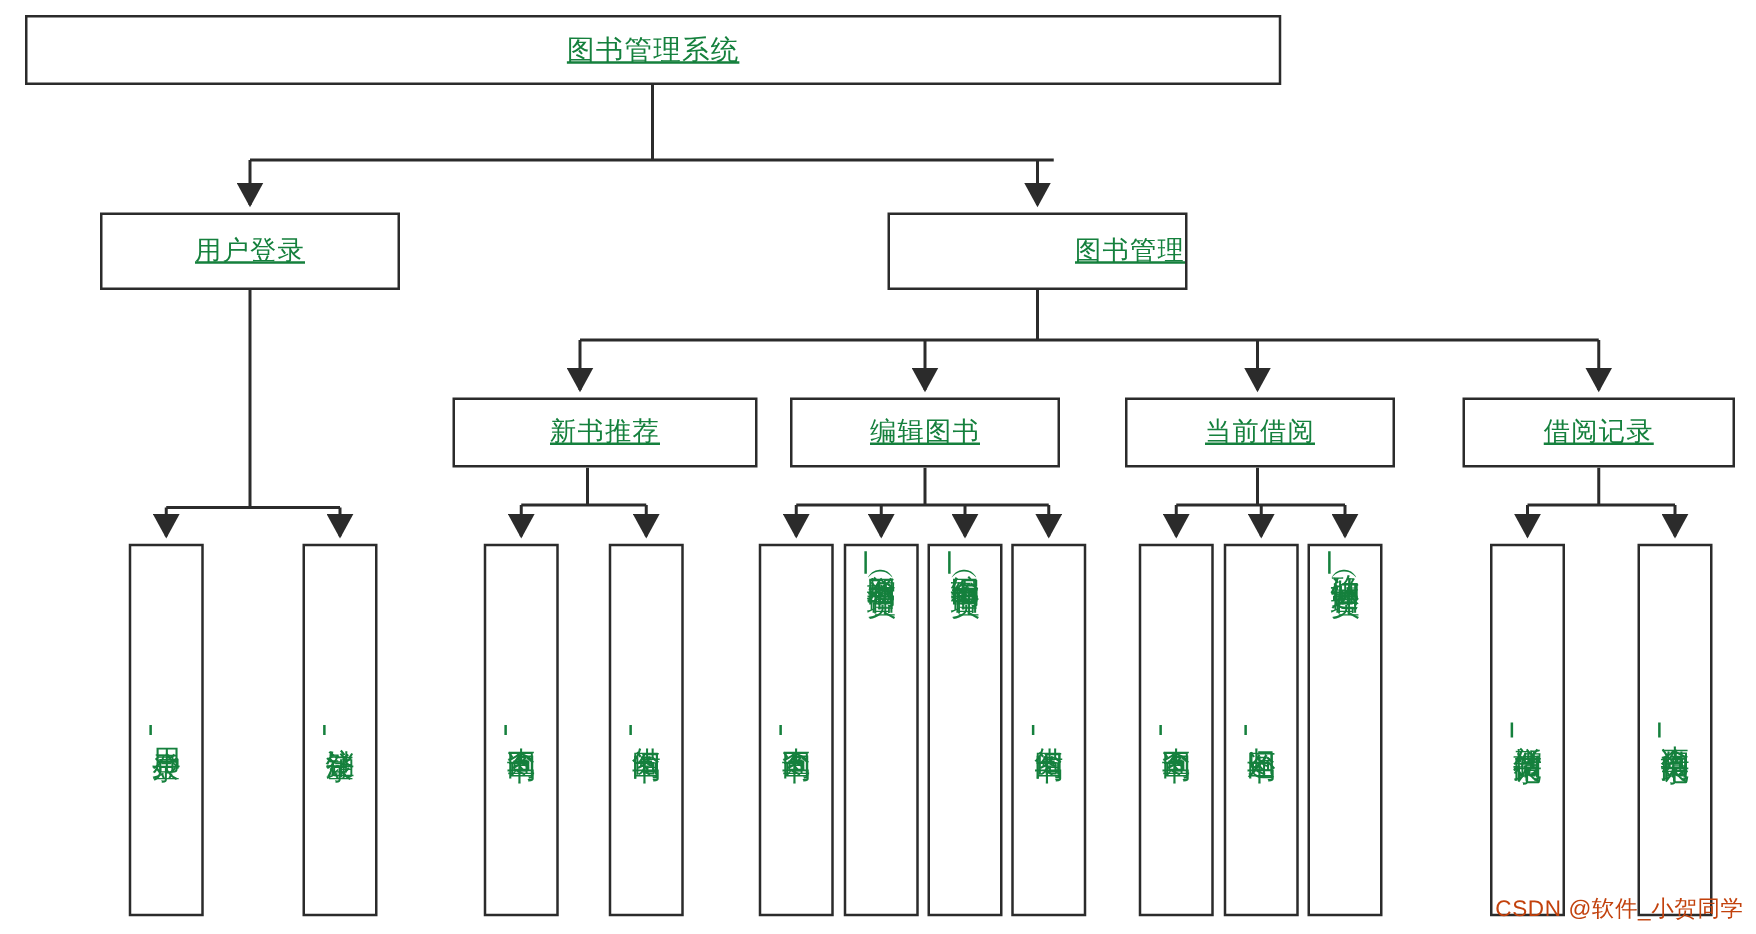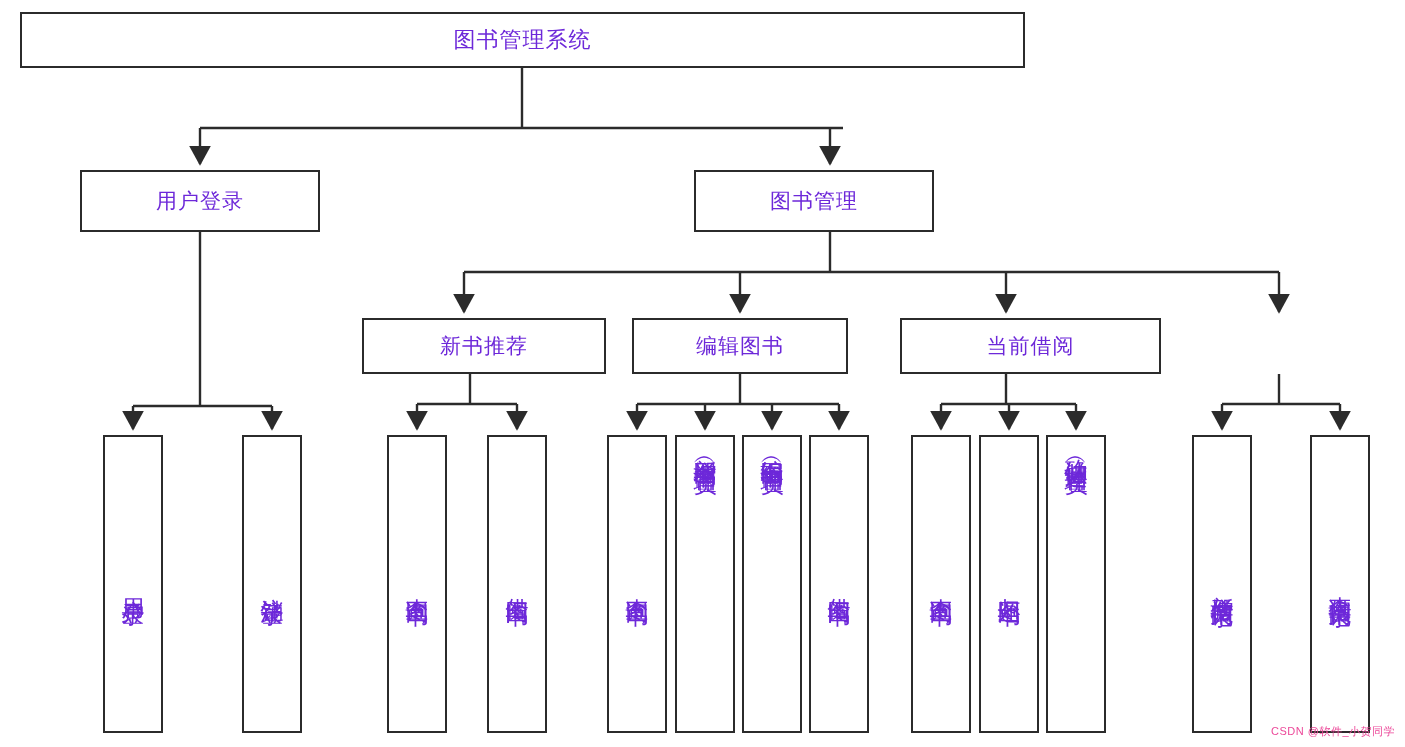--- a/index.html
+++ b/index.html
@@ -21,21 +21,22 @@
     pointer-events:none;
   }
   .node{
     position:absolute;
     box-sizing:border-box;
     background:#ffffff;
     border:2px solid #2b2b2b;
     display:flex;
     align-items:center;
     justify-content:center;
-    color:#6d28d9;
+    color:#15803d;
+    text-decoration:underline;
   }
   .node .lbl{
     display:block;
     text-align:center;
     line-height:1.18;
     white-space:pre;
   }
   
   .h-node .lbl{
     font-size:21px;
@@ -56,22 +57,22 @@
     line-height:1;
   }
   .v-node.centered{
     align-items:center;
     padding-top:0;
   }
   #watermark{
     position:absolute;
     right:10px;
     bottom:8px;
-    font-size:11px;
-    color:#ec4899;
+    font-size:18px;
+    color:#c2410c;
     letter-spacing:0.5px;
     white-space:nowrap;
     user-select:none;
   }
 </style>
 </head>
 <body>
 
 <div id="diagram">
 
@@ -127,32 +128,35 @@
     </g>
   </svg>
 
   <div class="node h-node root" style="left:20px;top:12px;width:1005px;height:56px;">
     <span class="lbl">图书管理系统</span>
   </div>
 
   <div class="node h-node" style="left:80px;top:170px;width:240px;height:62px;">
     <span class="lbl">用户登录</span>
   </div>
-  <div class="node h-node" style="left:694px;top:170px;width:240px;height:62px;">
+  <div class="node h-node" style="left:710px;top:170px;width:240px;height:62px;justify-content:flex-end;">
     <span class="lbl">图书管理</span>
   </div>
 
   <div class="node h-node" style="left:362px;top:318px;width:244px;height:56px;">
     <span class="lbl">新书推荐</span>
   </div>
   <div class="node h-node" style="left:632px;top:318px;width:216px;height:56px;">
     <span class="lbl">编辑图书</span>
   </div>
-  <div class="node h-node" style="left:900px;top:318px;width:261px;height:56px;">
+  <div class="node h-node" style="left:900px;top:318px;width:216px;height:56px;">
     <span class="lbl">当前借阅</span>
+  </div>
+  <div class="node h-node" style="left:1170px;top:318px;width:218px;height:56px;">
+    <span class="lbl">借阅记录</span>
   </div>
 
   <div class="node v-node centered" style="left:103px;top:435px;width:60px;height:298px;">
     <span class="lbl">用户登录</span>
   </div>
   <div class="node v-node centered" style="left:242px;top:435px;width:60px;height:298px;">
     <span class="lbl">注销登录</span>
   </div>
 
   <div class="node v-node centered" style="left:387px;top:435px;width:60px;height:298px;">

